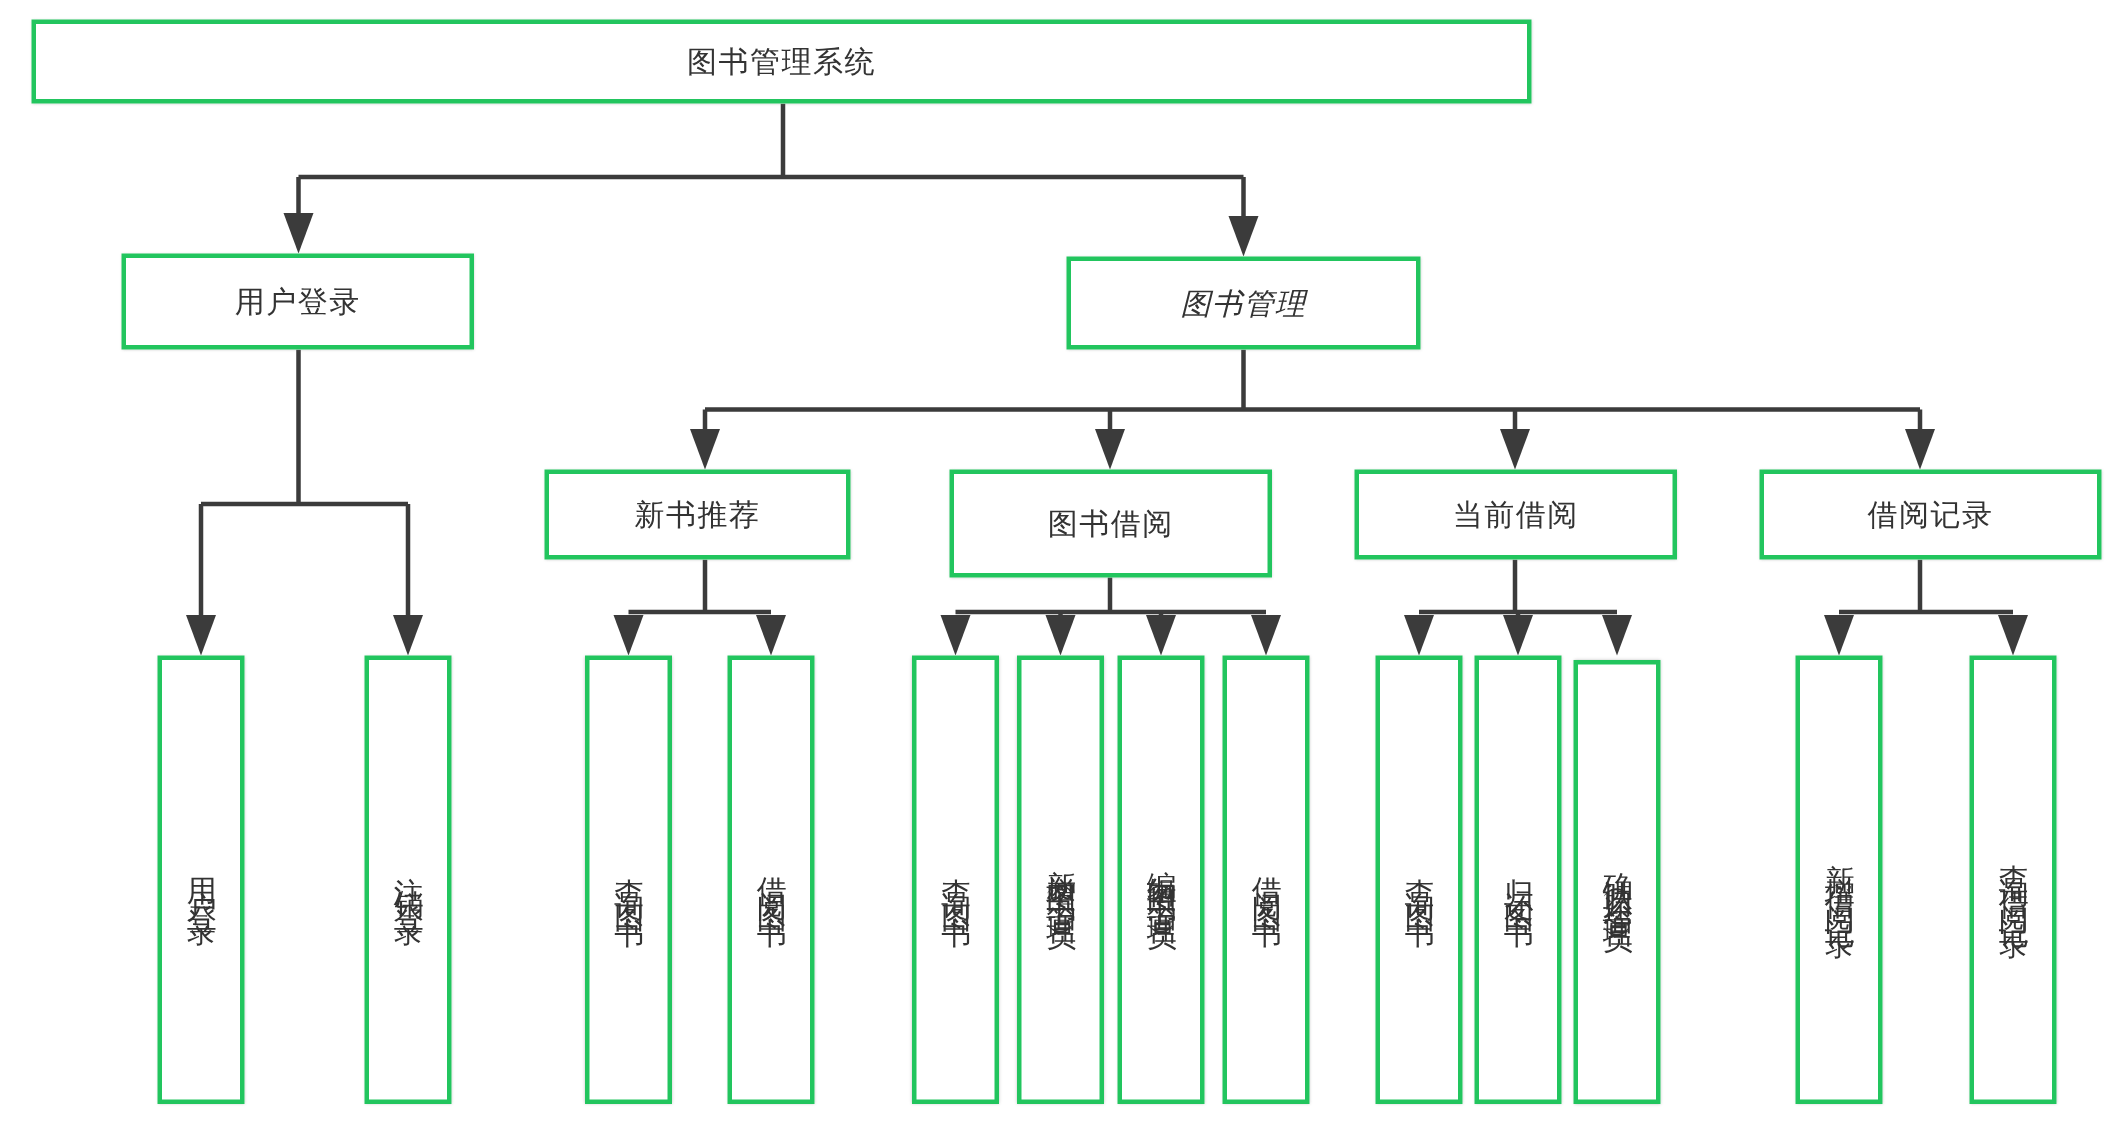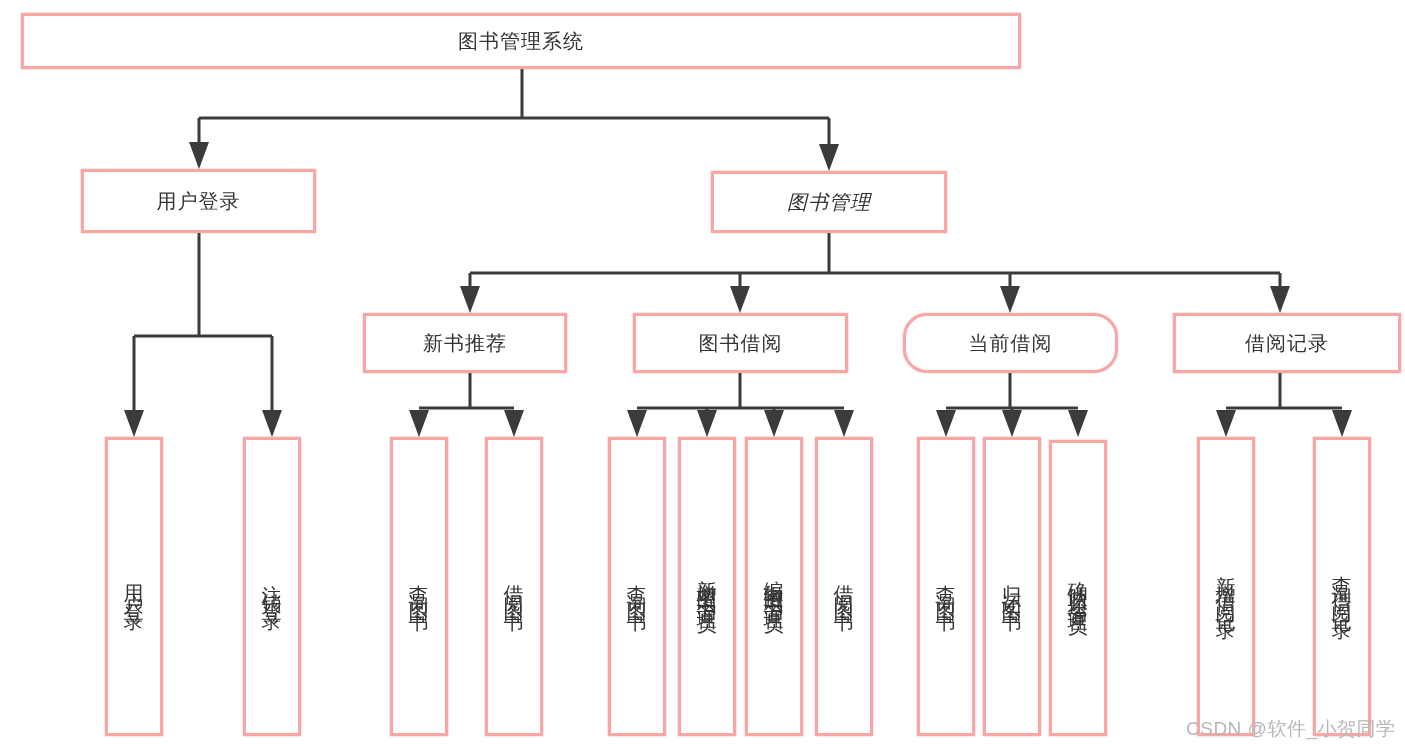--- a/index.html
+++ b/index.html
@@ -8,21 +8,21 @@
     width: 1405px;
     height: 747px;
     background: #ffffff;
     font-family: "Liberation Sans", sans-serif;
     overflow: hidden;
   }
   svg.wires { position: absolute; left: 0; top: 0; width: 1405px; height: 747px; }
   .node {
     position: absolute;
     box-sizing: border-box;
-    border: 3px solid #fca5a5;
+    border: 3px solid #22c55e;
     background: #ffffff;
     color: #333333;
     display: flex;
     align-items: center;
     justify-content: center;
     box-shadow: 0 0 2px rgba(120,120,120,0.45);
   }
   .node.h { font-size: 20px; letter-spacing: 1px; white-space: nowrap; }
   .node.v {
     writing-mode: vertical-rl;
@@ -96,37 +96,36 @@
       <polygon points="1332,410 1352,410 1342,437"></polygon>
     </g>
   </svg>
 
   <div class="node h" style="left:21px; top:13px; width:1000px; height:56px;">图书管理系统</div>
 
   <div class="node h" style="left:81px; top:169px; width:235px; height:64px;">用户登录</div>
   <div class="node h" style="left:711px; top:171px; width:236px; height:62px;font-style:italic;">图书管理</div>
 
   <div class="node h" style="left:363px; top:313px; width:204px; height:60px;">新书推荐</div>
-  <div class="node h" style="left:633px; top:313px; width:215px; height:60px;">图书借阅</div>
-  <div class="node h" style="left:903px; top:313px; width:215px; height:60px;border-radius:24px;">当前借阅</div>
+  <div class="node h" style="left:633px; top:313px; width:215px; height:72px;">图书借阅</div>
+  <div class="node h" style="left:903px; top:313px; width:215px; height:60px;">当前借阅</div>
   <div class="node h" style="left:1173px; top:313px; width:228px; height:60px;">借阅记录</div>
 
   <div class="node v" style="left:105px; top:437px; width:58px; height:299px;">用户登录</div>
   <div class="node v" style="left:243px; top:437px; width:58px; height:299px;">注销登录</div>
 
   <div class="node v" style="left:390px; top:437px; width:58px; height:299px;">查询图书</div>
   <div class="node v" style="left:485px; top:437px; width:58px; height:299px;">借阅图书</div>
 
   <div class="node v" style="left:608px; top:437px; width:58px; height:299px;">查询图书</div>
   <div class="node v tight" style="left:678px; top:437px; width:58px; height:299px;">新增图书（管理员）</div>
   <div class="node v tight" style="left:745px; top:437px; width:58px; height:299px;">编辑图书（管理员）</div>
   <div class="node v" style="left:815px; top:437px; width:58px; height:299px;">借阅图书</div>
 
   <div class="node v" style="left:917px; top:437px; width:58px; height:299px;">查询图书</div>
   <div class="node v" style="left:983px; top:437px; width:58px; height:299px;">归还图书</div>
   <div class="node v tight" style="left:1049px; top:440px; width:58px; height:296px;">确认归还（管理员）</div>
 
   <div class="node v" style="left:1197px; top:437px; width:58px; height:299px;">新增借阅记录</div>
   <div class="node v" style="left:1313px; top:437px; width:58px; height:299px;">查询借阅记录</div>
 
-  <div class="watermark">CSDN @软件_小贺同学</div>
 
 </div>
 
 </body></html>

